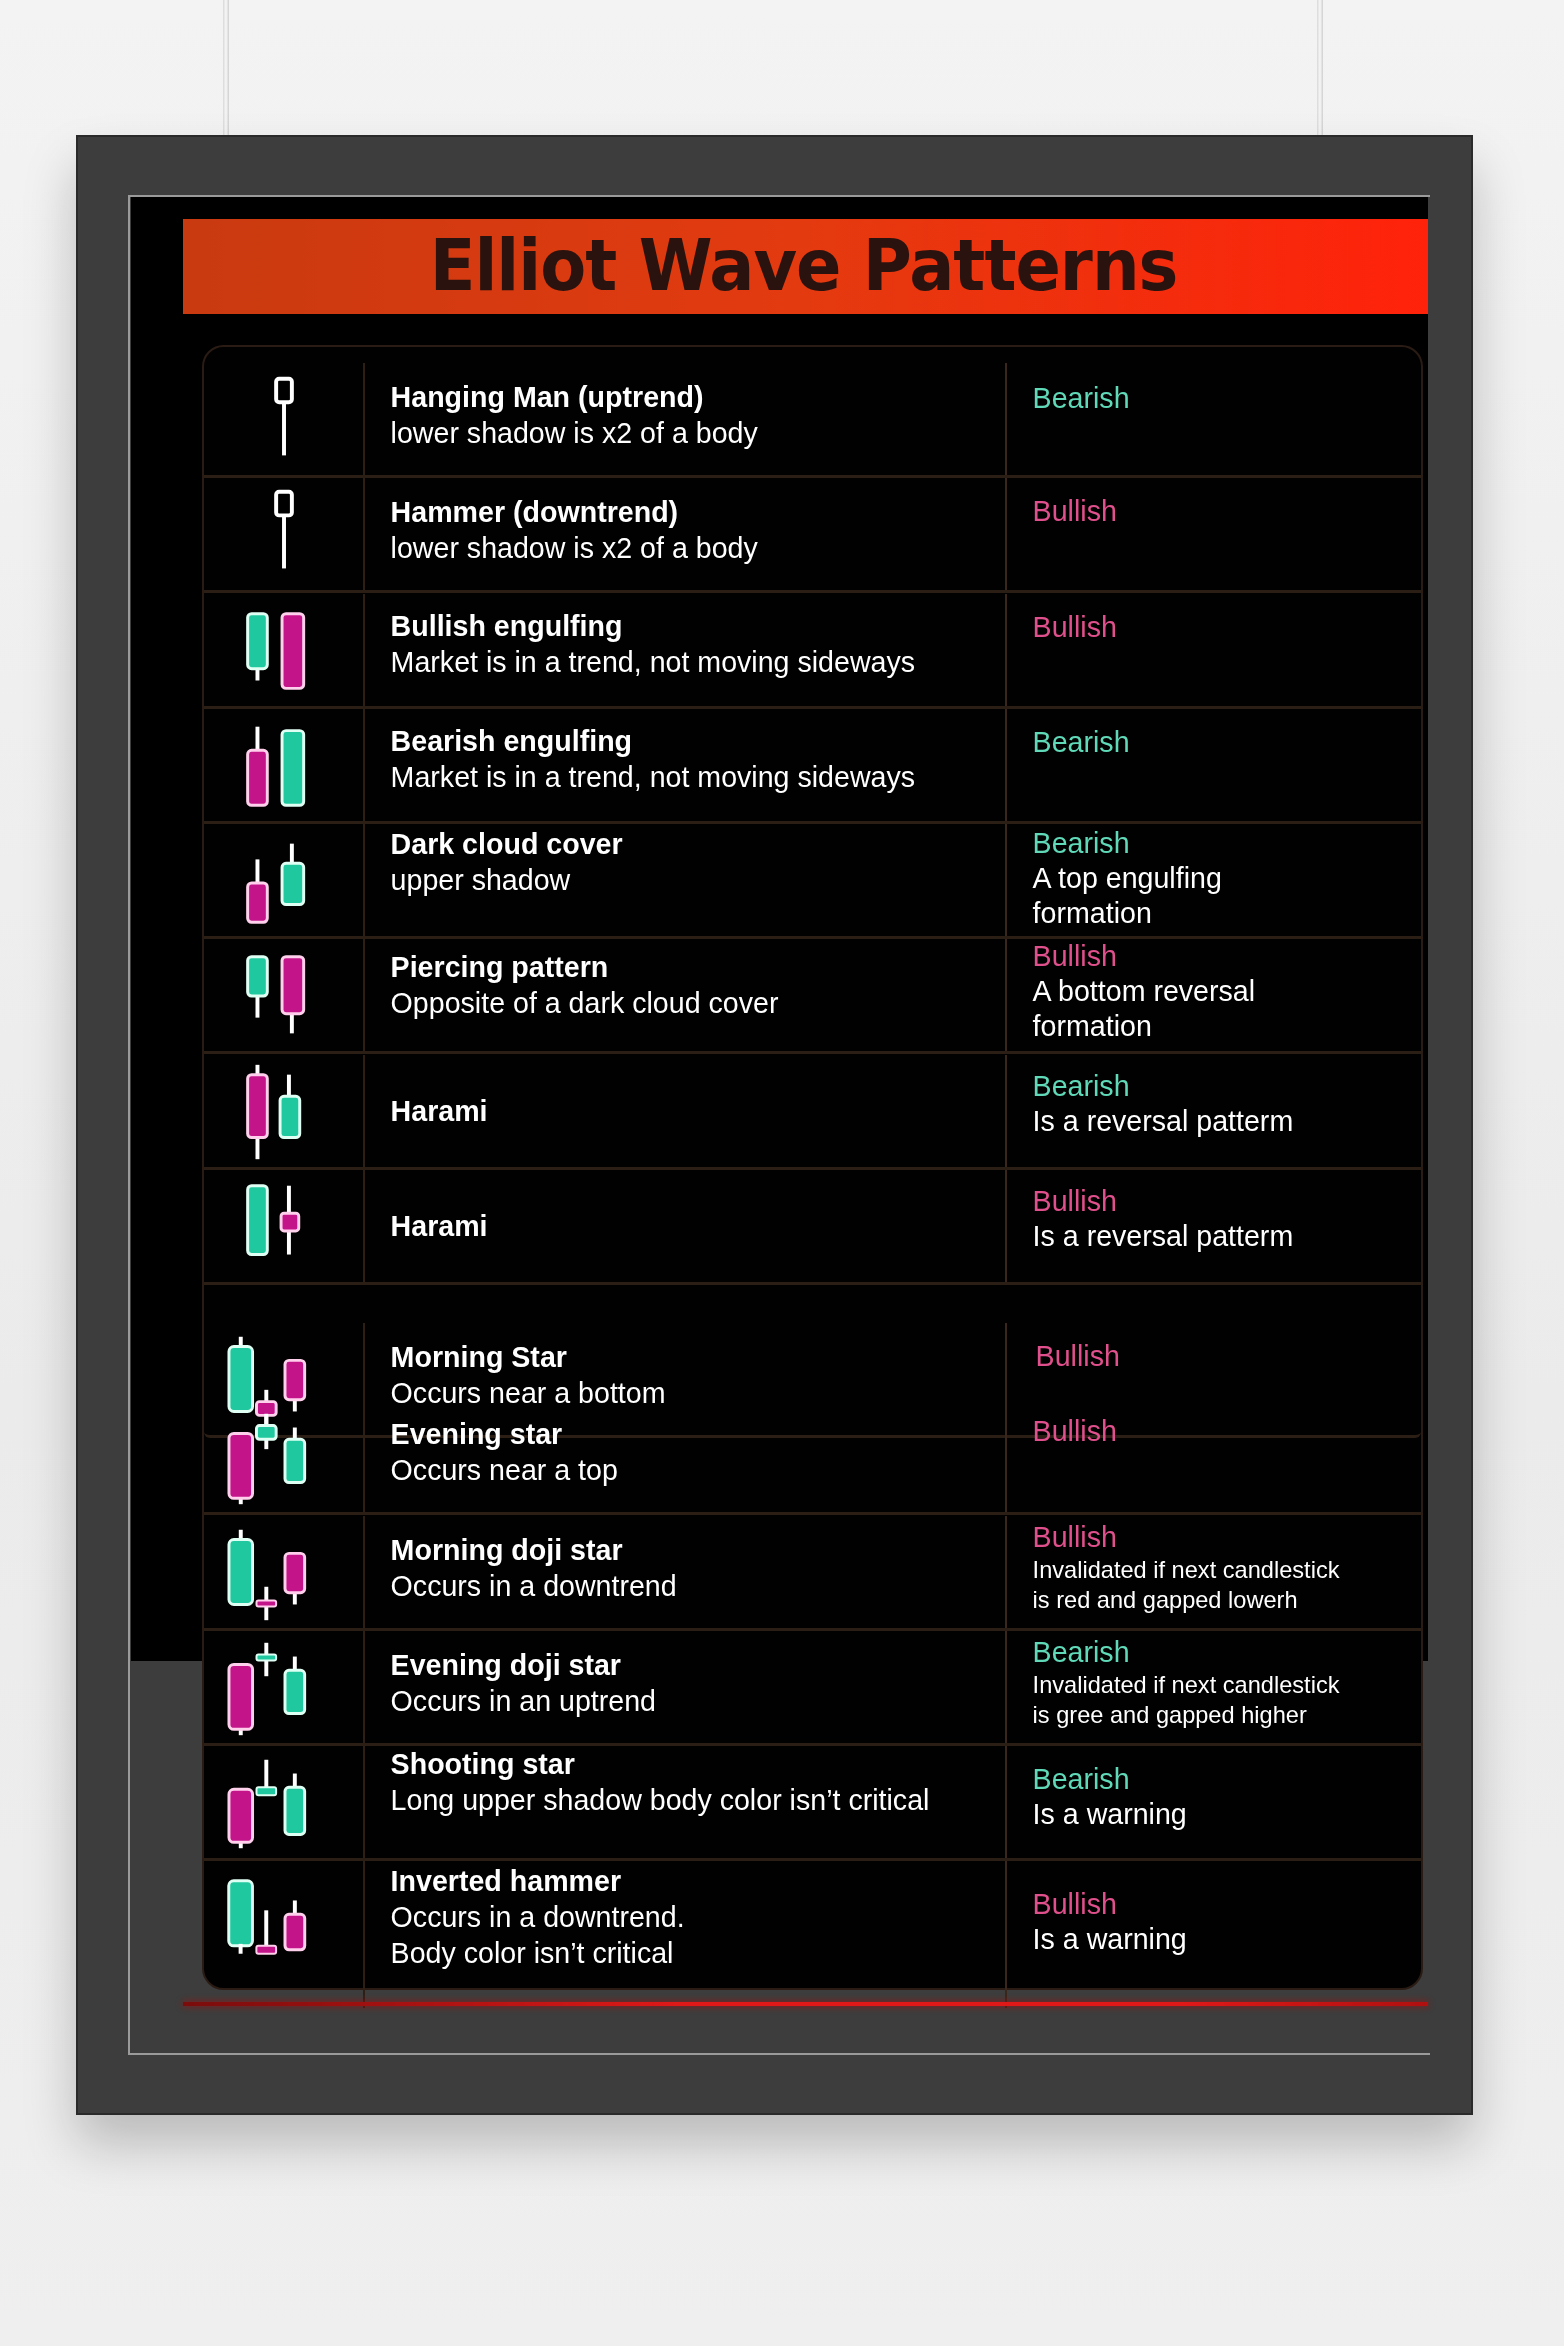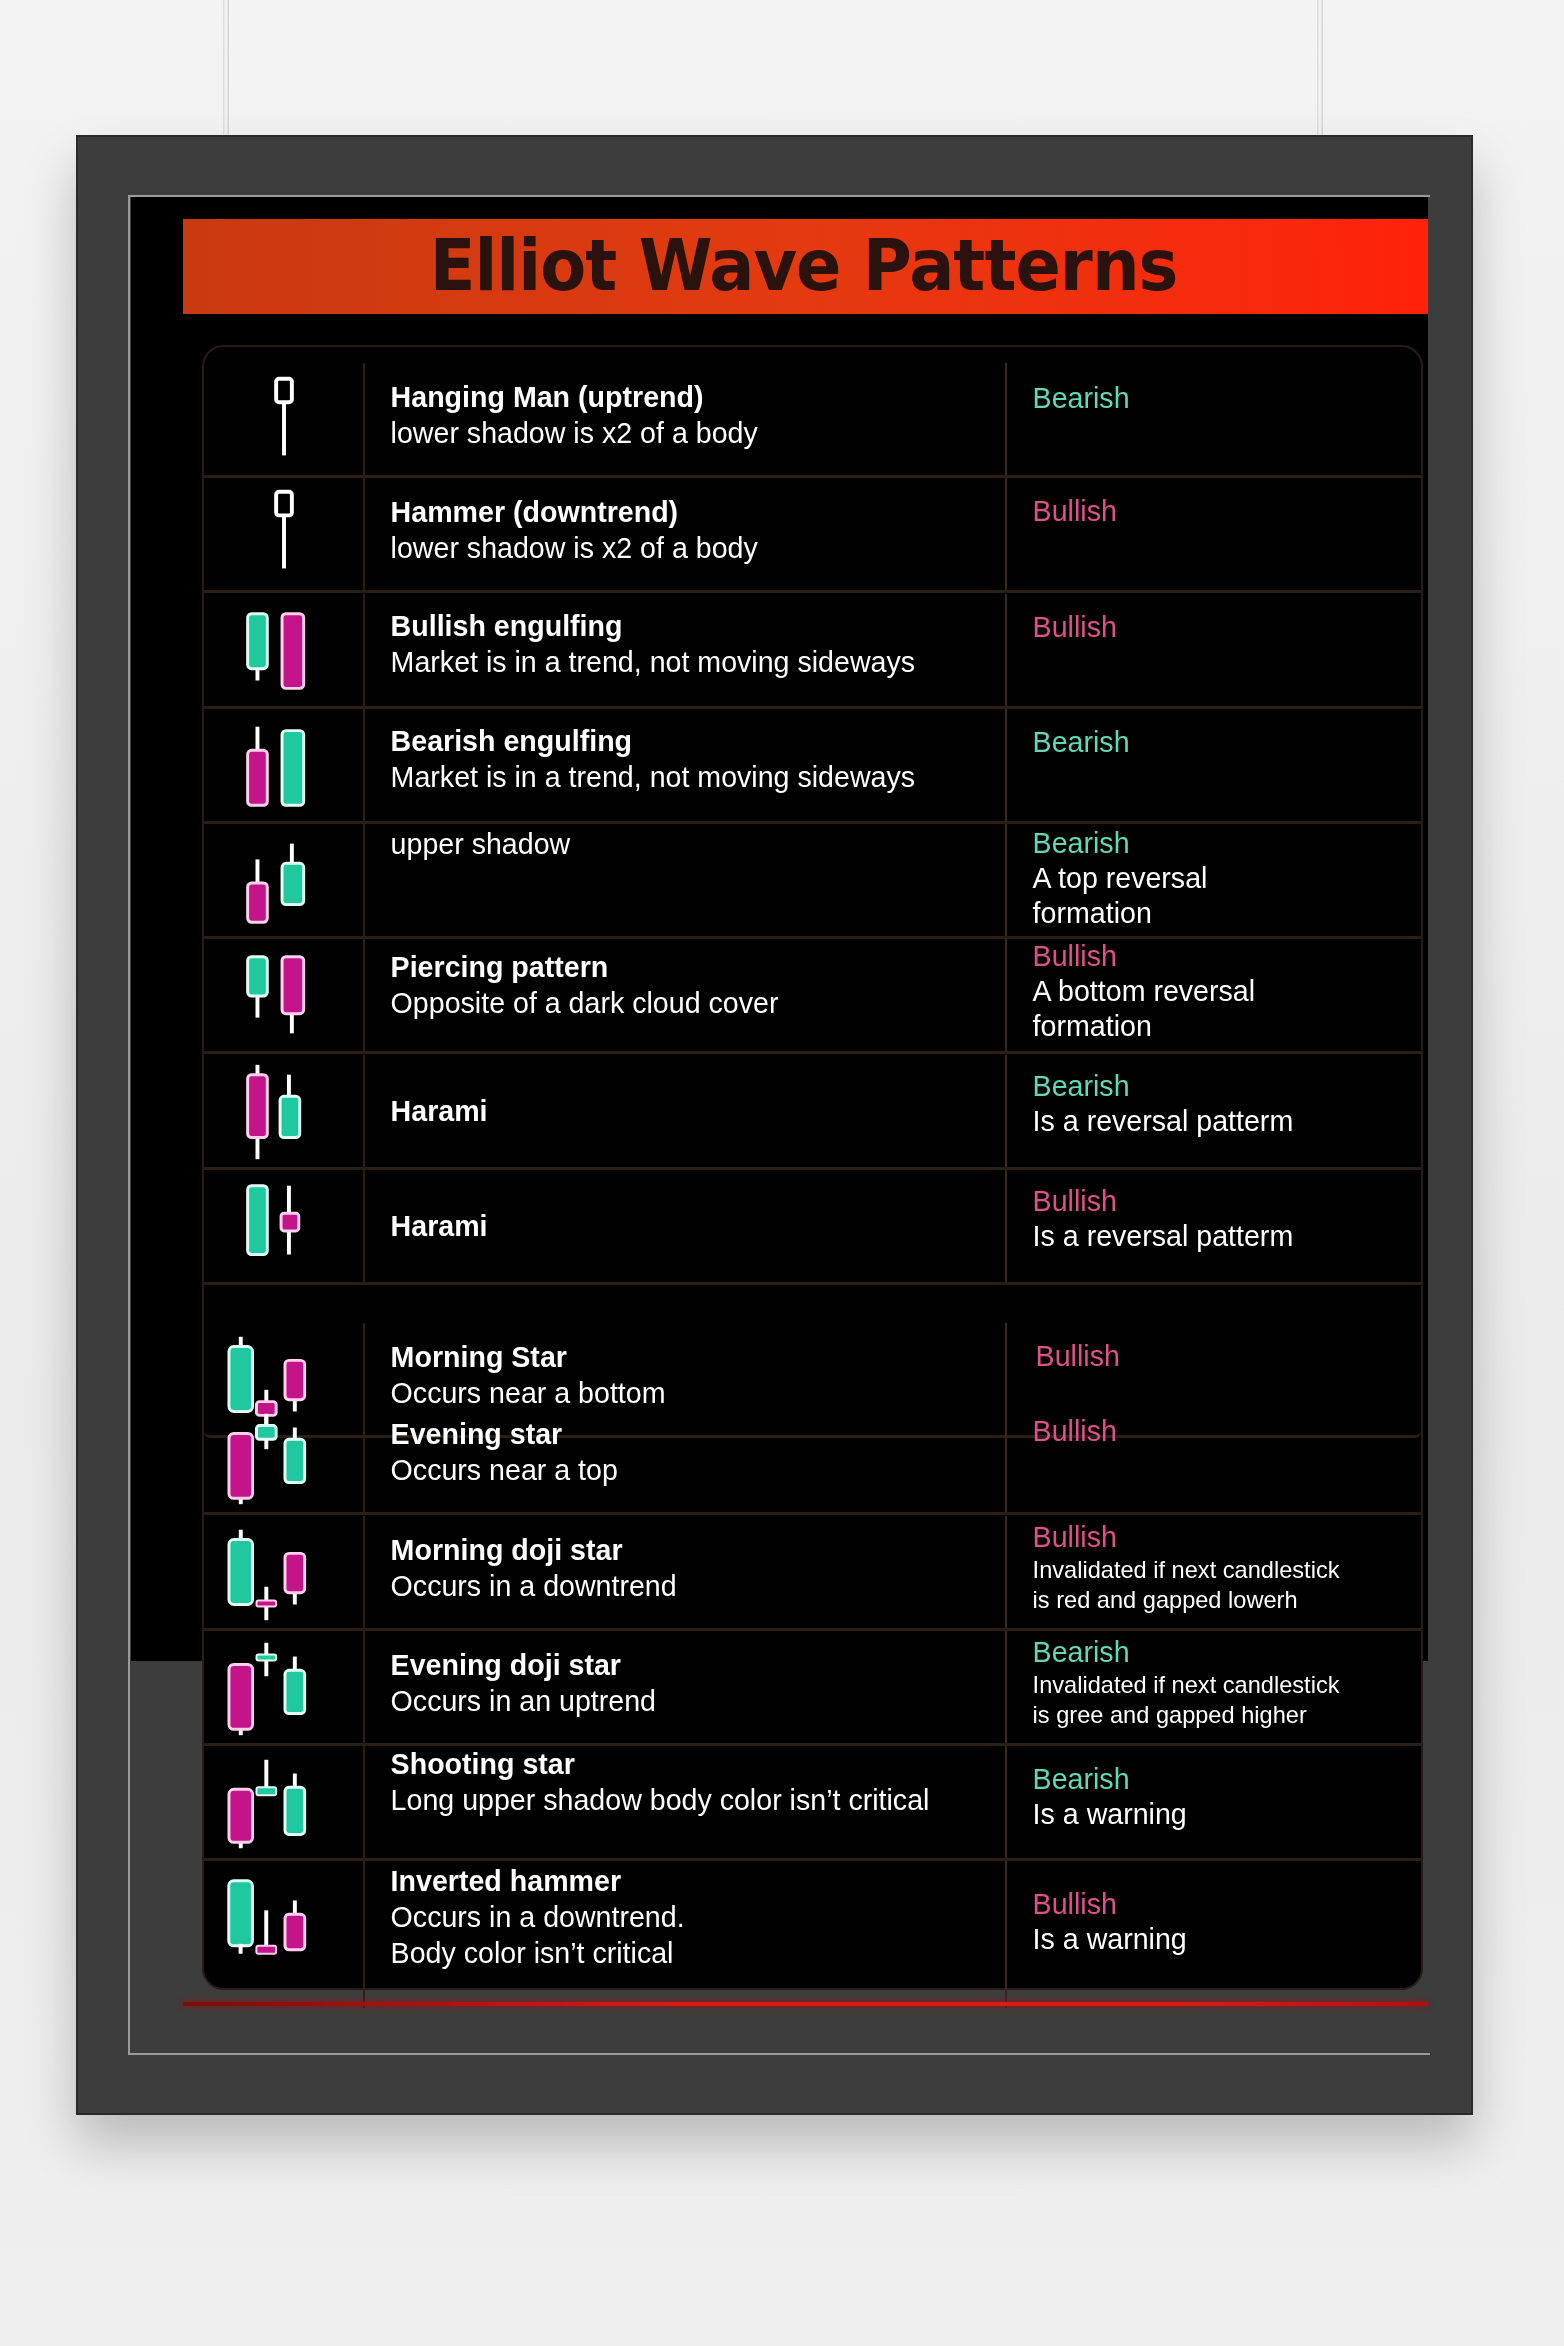--- a/index.html
+++ b/index.html
@@ -144,25 +144,26 @@
     <div class="row" style="top:461px;">
       <div class="c-icon">
         <svg class="candles" width="161" height="115" viewBox="0 0 163 117">
           <rect x="52" y="36" width="4" height="30" fill="#fff"></rect>
           <rect x="44" y="60" width="20" height="40" rx="4" fill="#c4148a" stroke="#ffd0ec" stroke-width="3"></rect>
           <rect x="87" y="20" width="4" height="30" fill="#fff"></rect>
           <rect x="79" y="40" width="22" height="42" rx="4" fill="#1fc89e" stroke="#dffff4" stroke-width="3"></rect>
         </svg>
       </div>
       <div class="c-desc" style="justify-content:flex-start;padding-top:2px;">
+        <div class="name">Dark cloud cover</div>
         <div class="sub">upper shadow</div>
       </div>
       <div class="c-sent" style="padding-top:2px;">
         <div class="sent bear">Bearish</div>
-        <div class="note">A top reversal</div>
+        <div class="note">A top engulfing</div>
         <div class="note">formation</div>
       </div>
     </div>
 
     <div class="row" style="top:576px;">
       <div class="c-icon">
         <svg class="candles" width="161" height="115" viewBox="0 0 163 117">
           <rect x="52" y="50" width="4" height="30" fill="#fff"></rect>
           <rect x="44" y="18" width="20" height="40" rx="4" fill="#1fc89e" stroke="#dffff4" stroke-width="3"></rect>
           <rect x="87" y="68" width="4" height="28" fill="#fff"></rect>

